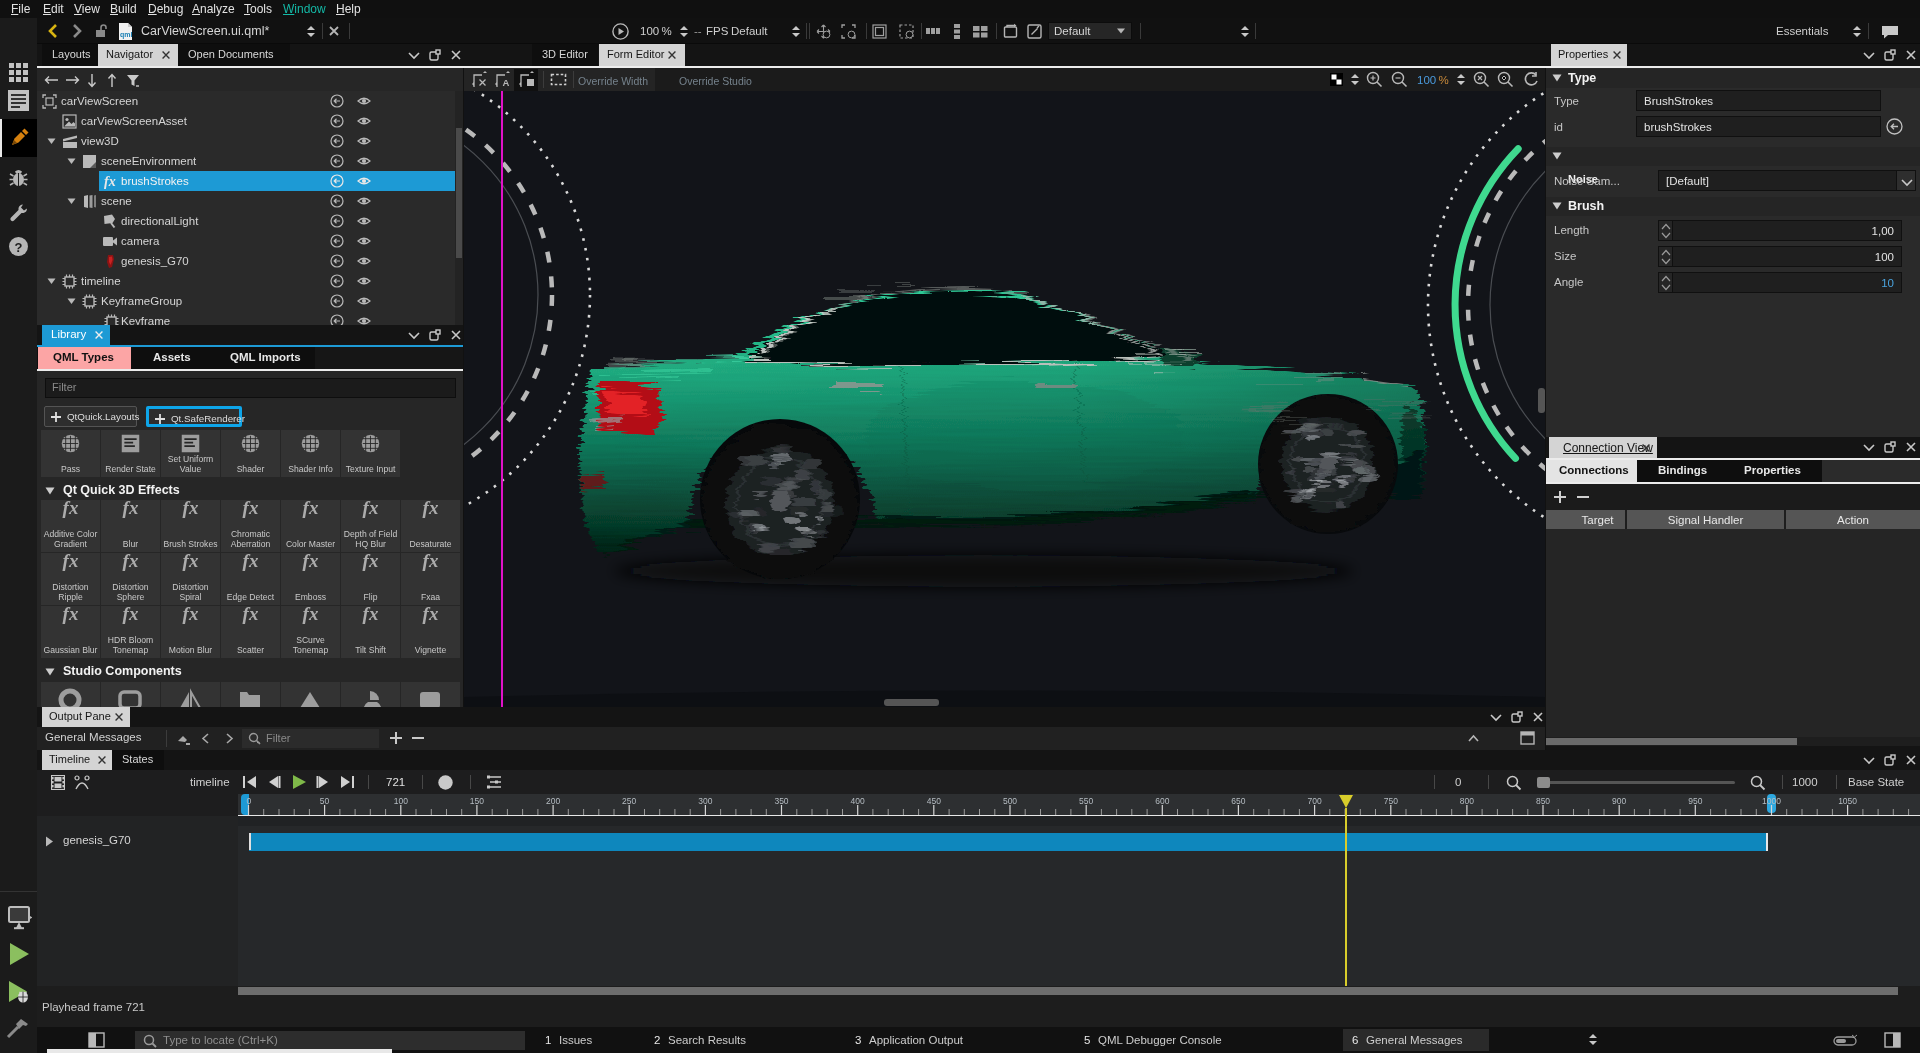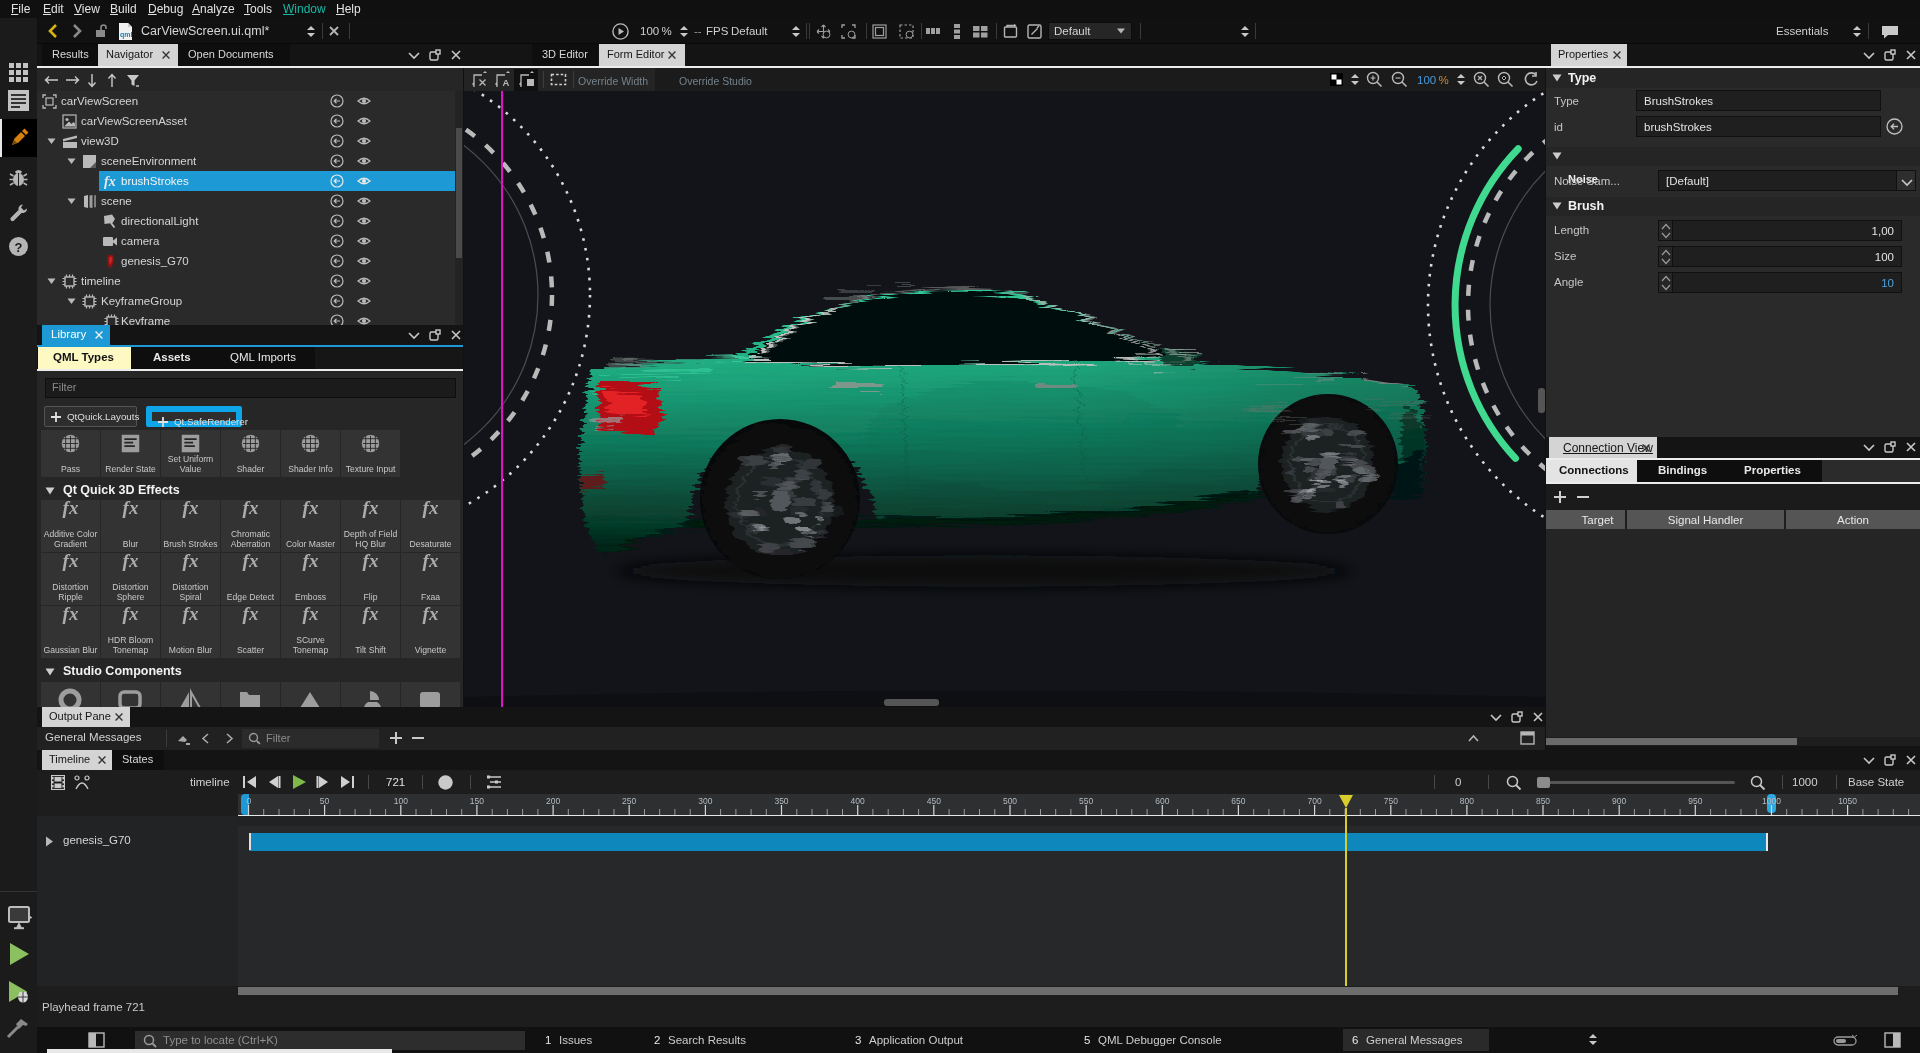--- a/index.html
+++ b/index.html
@@ -190,21 +190,21 @@
       <path d="M6 1.5 V12.5 M1 7 H11" stroke="#1b1b1b" stroke-width="0.8"></path>
       <path d="M2.5 2 L4.5 4 M9.5 2 L7.5 4" stroke="#d9d9d9" stroke-width="1.2"></path>
     </g>
   </svg>
 <svg class="abs" style="left:6px;top:1017px;" width="24" height="22" viewBox="0 0 24 22">
     <path d="M2 20 L12 10" stroke="#8a8a8a" stroke-width="3"></path>
     <path d="M10 7 L15 2 L22 7 L20 9 L17 8 L13 12 Z" fill="#8a8a8a"></path>
   </svg>
 <div class="abs" style="left:37px;top:44px;width:1883px;height:22px;background:#141414;"></div>
 <div class="abs" style="left:42px;top:44px;width:56px;height:22px;background:#0e0e0e;">
-    <div class="txt" style="left:10px;top:4px;font-size:11px;color:#d8d8d8;">Results</div>
+    <div class="txt" style="left:10px;top:4px;font-size:11px;color:#d8d8d8;">Layouts</div>
   </div>
 <div class="abs" style="left:98px;top:44px;width:80px;height:22px;background:#d4d4d4;">
     <div class="txt" style="left:8px;top:4px;font-size:11px;color:#151515;">Navigator</div>
     <svg style="position:absolute;left:62px;top:5px" width="12" height="12" viewBox="0 0 14 14">
       <path d="M3 3 L11 11 M11 3 L3 11" stroke="#333" stroke-width="1.6" fill="none"></path>
     </svg>
   </div>
 <div class="abs" style="left:178px;top:44px;width:112px;height:22px;background:#0e0e0e;">
     <div class="txt" style="left:10px;top:4px;font-size:11px;color:#d8d8d8;">Open Documents</div>
   </div>
@@ -460,36 +460,36 @@
 <svg class="abs" style="left:428px;top:328px;" width="14" height="14" viewBox="0 0 14 14">
     <rect x="2" y="4" width="8" height="8" rx="1.5" stroke="#c8c8c8" stroke-width="1.4" fill="none"></rect>
     <rect x="8" y="2" width="4" height="4" fill="#111" stroke="#c8c8c8" stroke-width="1.4"></rect>
   </svg>
 <svg class="abs" style="left:449px;top:328px;" width="14" height="14" viewBox="0 0 14 14">
     <path d="M3 3 L11 11 M11 3 L3 11" stroke="#c8c8c8" stroke-width="1.6" fill="none"></path>
   </svg>
 <div class="abs" style="left:37px;top:345px;width:426px;height:2px;background:#1d9ad5;"></div>
 <div class="abs" style="left:37px;top:347px;width:426px;height:22px;background:#161616;"></div>
 <div class="abs" style="left:37px;top:347px;width:278px;height:22px;background:#0e0e0e;"></div>
-<div class="abs" style="left:38px;top:347px;width:93px;height:22px;background:#fef9c3;">
+<div class="abs" style="left:38px;top:347px;width:93px;height:22px;background:#fca5a5;">
     <div class="txt" style="left:15px;top:4px;font-size:11.5px;font-weight:bold;color:#111;">QML Types</div>
   </div>
 <div class="txt" style="left:153px;top:351px;font-size:11.5px;color:#e8e8e8;font-weight:bold;">Assets</div>
-<div class="txt" style="left:230px;top:351px;font-size:11.5px;color:#e8e8e8;font-weight:normal;">QML Imports</div>
+<div class="txt" style="left:230px;top:351px;font-size:11.5px;color:#e8e8e8;font-weight:bold;">QML Imports</div>
 <div class="abs" style="left:37px;top:369px;width:426px;height:2px;background:#ececec;"></div>
 <div class="abs" style="left:37px;top:371px;width:426px;height:336px;background:#262626;"></div>
 <div class="abs" style="left:45px;top:378px;width:411px;height:20px;background:#1b1b1b;border:1px solid #0e0e0e;"></div>
 <div class="txt" style="left:52px;top:381px;font-size:11px;color:#8a8a8a;">Filter</div>
 <div class="abs" style="left:44px;top:406px;width:93px;height:21px;background:#2e2e2e;border:1px solid #545454;border-radius:2px;">
     <svg style="position:absolute;left:5px;top:4px" width="12" height="12" viewBox="0 0 12 12">
       <path d="M6 1 V11 M1 6 H11" stroke="#e0e0e0" stroke-width="1.8"></path>
     </svg>
     <div class="txt" style="left:22px;top:4px;font-size:9.8px;color:#dedede;">QtQuick.Layouts</div>
   </div>
-<div class="abs" style="left:146px;top:406px;width:96px;height:21px;background:#2e2e2e;border:6px solid #0ea5e9;border-radius:2px;">
+<div class="abs" style="left:146px;top:406px;width:96px;height:21px;background:#2e2e2e;border:3px solid #0ea5e9;border-radius:2px;">
     <svg style="position:absolute;left:5px;top:4px" width="12" height="12" viewBox="0 0 12 12">
       <path d="M6 1 V11 M1 6 H11" stroke="#e0e0e0" stroke-width="1.8"></path>
     </svg>
     <div class="txt" style="left:22px;top:4px;font-size:9.8px;color:#dedede;">Qt.SafeRenderer</div>
   </div>
 <div class="cell" style="left:41px;top:430px;width:59px;height:47px;">
     <svg style="position:absolute;left:19px;top:3px" width="21" height="21" viewBox="0 0 24 24">
       <circle cx="12" cy="12" r="10" fill="#9d9d9d"></circle>
       <g stroke="#262626" stroke-width="1">
         <line x1="6.5" y1="3.2" x2="6.5" y2="20.8"></line>

